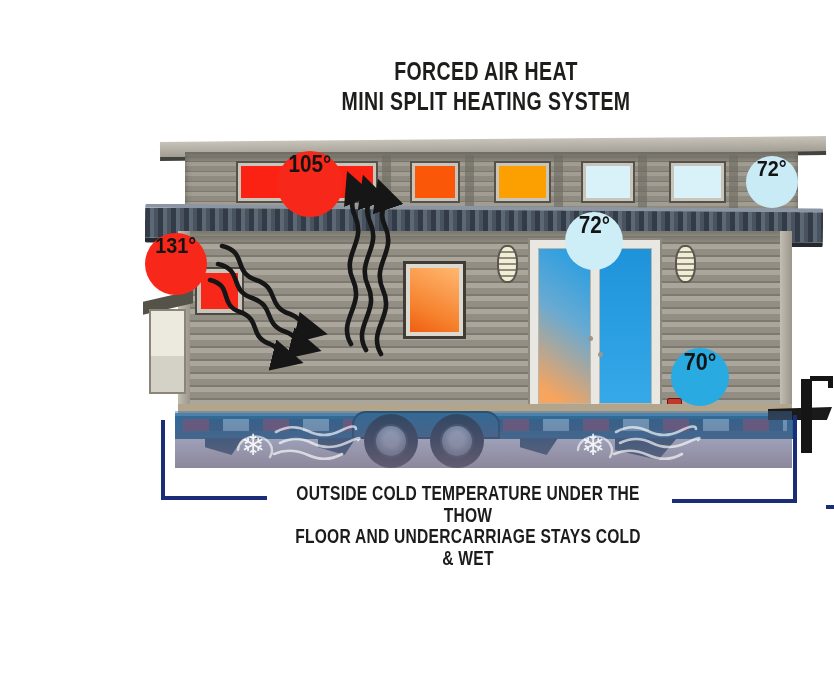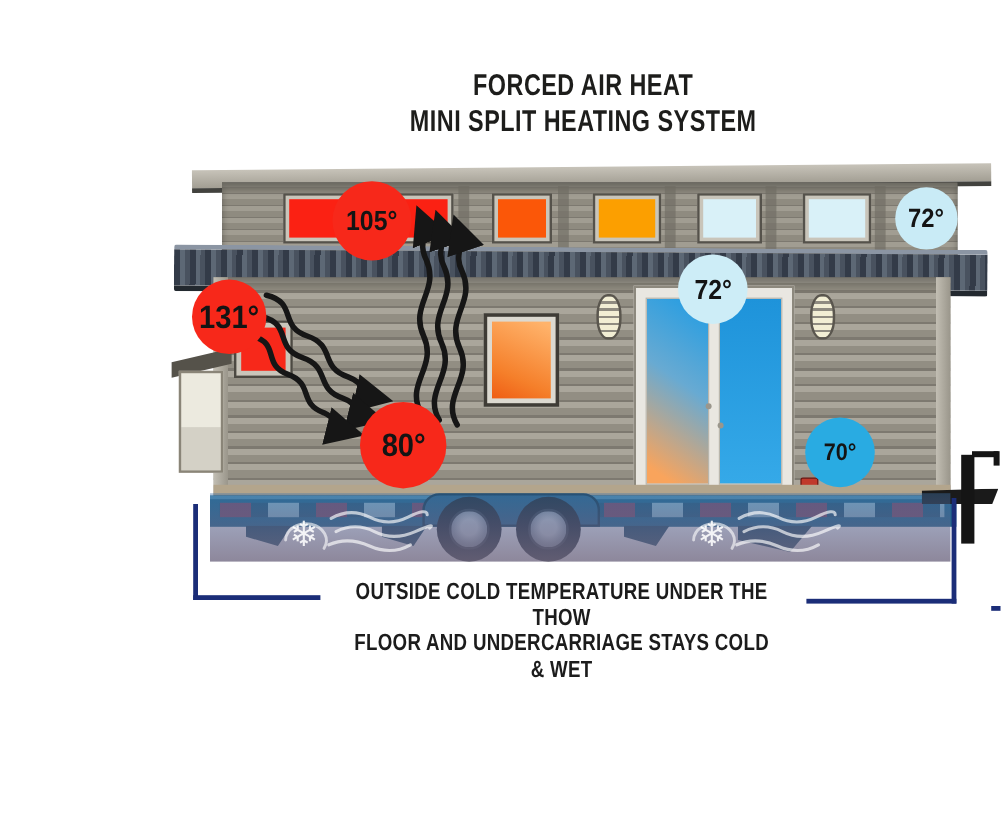--- a/index.html
+++ b/index.html
@@ -84,30 +84,30 @@
             clip-path:polygon(0 15%,100% 0,92% 100%,0 100%);}
   .jack-post{left:801px;top:379px;width:11px;height:74px;background:#151515;}
   .jack-crank{left:810px;top:376px;width:22px;height:5px;background:#151515;}
   .jack-knob{left:828px;top:376px;width:5px;height:12px;background:#151515;}
 
   
   .coldzone{left:175px;top:411px;width:617px;height:57px;
      background:linear-gradient(180deg,rgba(62,112,166,.42) 0%,rgba(92,100,140,.6) 45%,rgba(113,105,130,.8) 100%);}
 
   
-  .bubble{border-radius:50%;display:flex;align-items:center;justify-content:center;
+  .bubble{border-radius:50%;display:flex;justify-content:center;
           font-weight:bold;color:#141414;}
   .bubble span{display:inline-block;transform:scaleX(.9);}
   .b-105{left:277px;top:151px;width:66px;height:66px;font-size:23px;}
   .b-72r{left:746px;top:156px;width:52px;height:52px;font-size:22px;}
-  .b-131{left:160px;top:233px;width:62px;height:62px;font-size:27px;}
+  .b-131{left:145px;top:233px;width:62px;height:62px;font-size:22px;}
   .b-72d{left:565px;top:212px;width:58px;height:58px;font-size:23px;}
   .b-80 {left:300px;top:335px;width:72px;height:72px;font-size:27px;}
   .b-75 {left:468px;top:338px;width:62px;height:62px;font-size:25px;}
-  .b-70 {left:671px;top:348px;width:58px;height:58px;font-size:20px;}
+  .b-70 {left:671px;top:348px;width:58px;height:58px;font-size:24px;}
 
   
   .brk{background:#1b2d78;}
   .caption{left:248px;top:483px;width:440px;text-align:center;color:#1c1c1c;
            font-weight:bold;font-size:19.5px;line-height:21.5px;letter-spacing:.3px;
            transform:scaleX(.8);transform-origin:50% 0;}
 
   svg{display:block;}
 </style>
 </head>
@@ -239,23 +239,20 @@
     </div>
   <div class="abs bubble b-72r" style="background: rgb(201, 235, 246);">
     <span>72°</span>
     </div>
   <div class="abs bubble b-131" style="background: rgb(247, 40, 26);">
     <span>131°</span>
     </div>
   <div class="abs bubble b-72d" style="background: rgb(205, 237, 247);">
     <span>72°</span>
     </div>
-  <div class="abs bubble b-80" style="background: rgb(247, 40, 26);">
-    <span>80°</span>
-    </div>
   <div class="abs bubble b-70" style="background: rgb(41, 171, 226);">
     <span>70°</span>
     </div>
 
   <div class="abs brk" style="left:161px;top:420px;width:4px;height:80px"></div>
   <div class="abs brk" style="left:161px;top:496px;width:106px;height:4px"></div>
   <div class="abs brk" style="left:793px;top:415px;width:4px;height:88px"></div>
   <div class="abs brk" style="left:672px;top:499px;width:125px;height:4px"></div>
   <div class="abs brk" style="left:826px;top:505px;width:8px;height:4px"></div>
 

